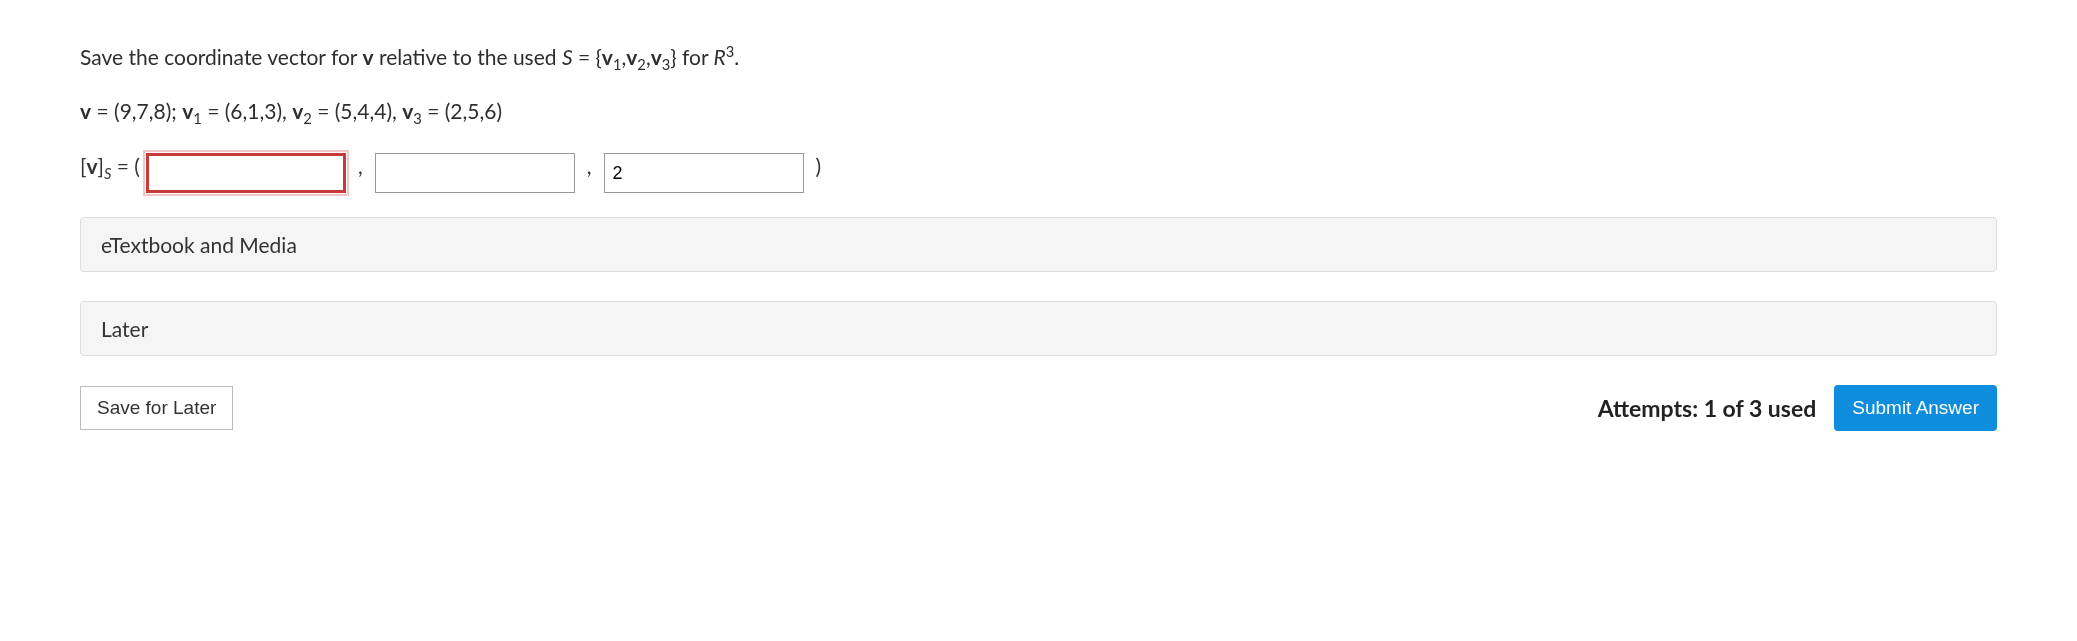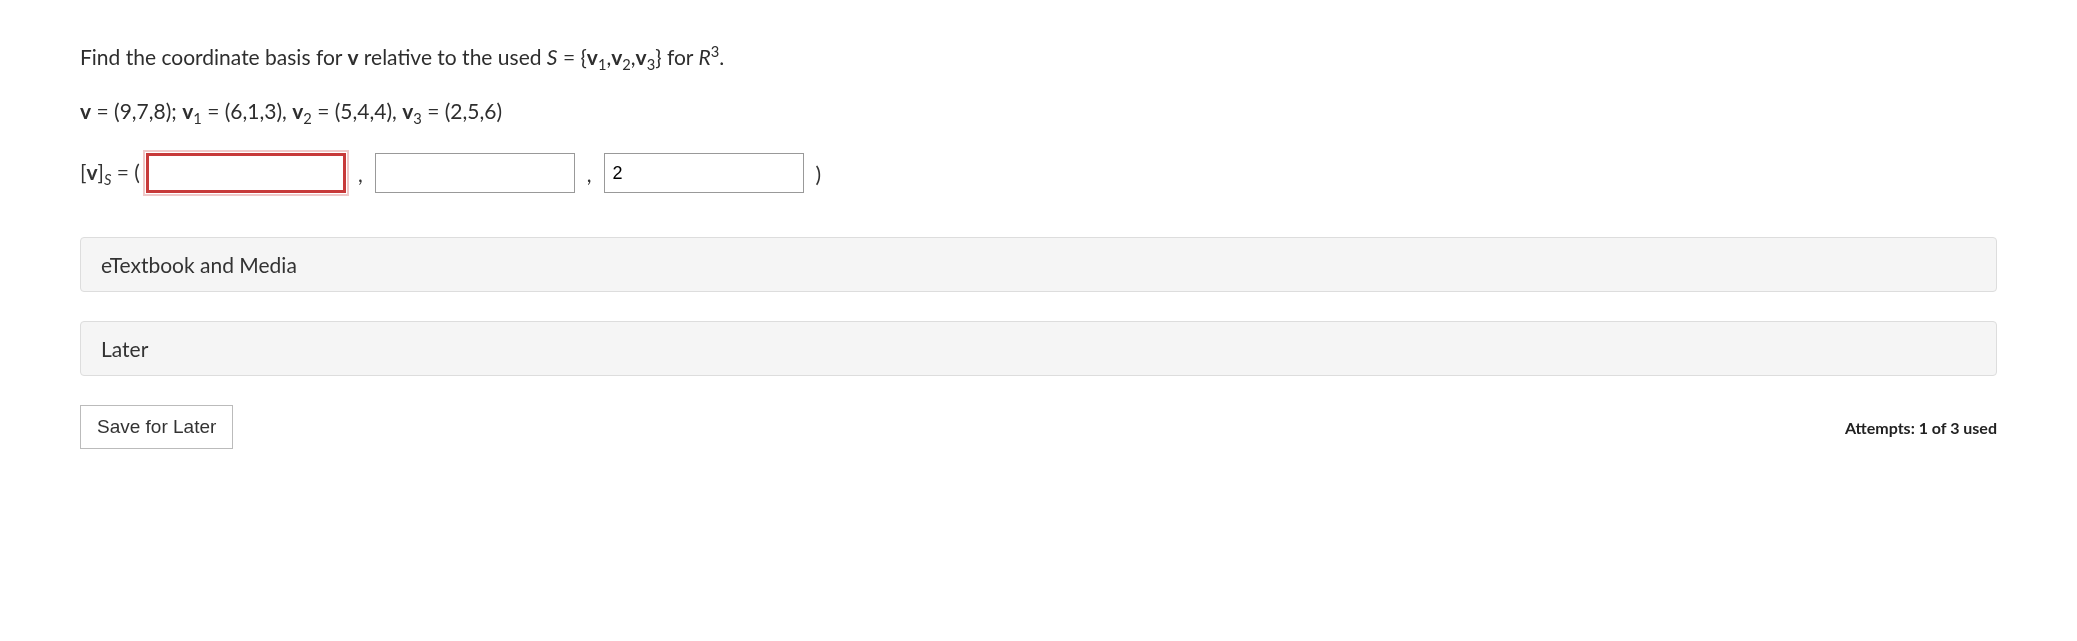--- a/index.html
+++ b/index.html
@@ -19,22 +19,22 @@
       color: #2e2e2e;
     }
     .question-line-2 {
       margin-bottom: 24px;
       line-height: 1.5;
       color: #2e2e2e;
       margin-top: 20px;
     }
     .answer-line {
       display: flex;
-      align-items: center;
-      margin-bottom: 44px;
+      align-items: flex-start;
+      margin-bottom: 24px;
       font-size: 21px;
       gap: 0;
     }
     .answer-prefix {
       margin-right: 6px;
     }
     .input-box {
       height: 40px;
       width: 200px;
       border: 1px solid #999;
@@ -77,42 +77,42 @@
       font-size: 19px;
       cursor: pointer;
       color: #333;
     }
     .right-side {
       display: flex;
       align-items: center;
       gap: 18px;
     }
     .attempts {
-      font-size: 16px;
+      font-size: 23px;
       font-weight: 700;
       color: #222;
     }
     .submit-btn {
       background: #0d8ddb;
       border: none;
       color: #fff;
       padding: 12px 18px;
       font-size: 19px;
       border-radius: 4px;
       cursor: pointer;
     }
     .bold { font-weight: 700; }
     sub { font-size: 0.7em; vertical-align: sub; }
     sup { font-size: 0.7em; vertical-align: super; }
   </style>
 </head>
 <body>
 
 <div class="question-line-1">
-  <span>Find the coordinate basis for </span><span class="bold">v</span><span> relative to the used </span><span style="font-style:italic;">S</span><span> = {</span><span class="bold">v</span><sub>1</sub><span>,</span><span class="bold">v</span><sub>2</sub><span>,</span><span class="bold">v</span><sub>3</sub><span>} for </span><span style="font-style:italic;">R</span><sup>3</sup><span>.</span>
+  <span>Save the coordinate vector for </span><span class="bold">v</span><span> relative to the used </span><span style="font-style:italic;">S</span><span> = {</span><span class="bold">v</span><sub>1</sub><span>,</span><span class="bold">v</span><sub>2</sub><span>,</span><span class="bold">v</span><sub>3</sub><span>} for </span><span style="font-style:italic;">R</span><sup>3</sup><span>.</span>
 </div>
 
 <div class="question-line-2">
   <span class="bold">v</span><span> = (9,7,8); </span><span class="bold">v</span><sub>1</sub><span> = (6,1,3), </span><span class="bold">v</span><sub>2</sub><span> = (5,4,4), </span><span class="bold">v</span><sub>3</sub><span> = (2,5,6)</span>
 </div>
 
 <div class="answer-line">
   <span class="answer-prefix">
     <span>[</span><span class="bold">v</span><span>]</span><sub style="font-style:italic;">S</sub><span> = ( </span>
   </span>
@@ -129,14 +129,15 @@
 </div>
 
 <div class="panel">
   <span>Later</span>
 </div>
 
 <div class="footer-row">
   <button class="save-btn">Save for Later</button>
   <div class="right-side">
     <span class="attempts">Attempts: 1 of 3 used</span>
+    <button class="submit-btn">Submit Answer</button>
   </div>
 </div>
 
 </body></html>

